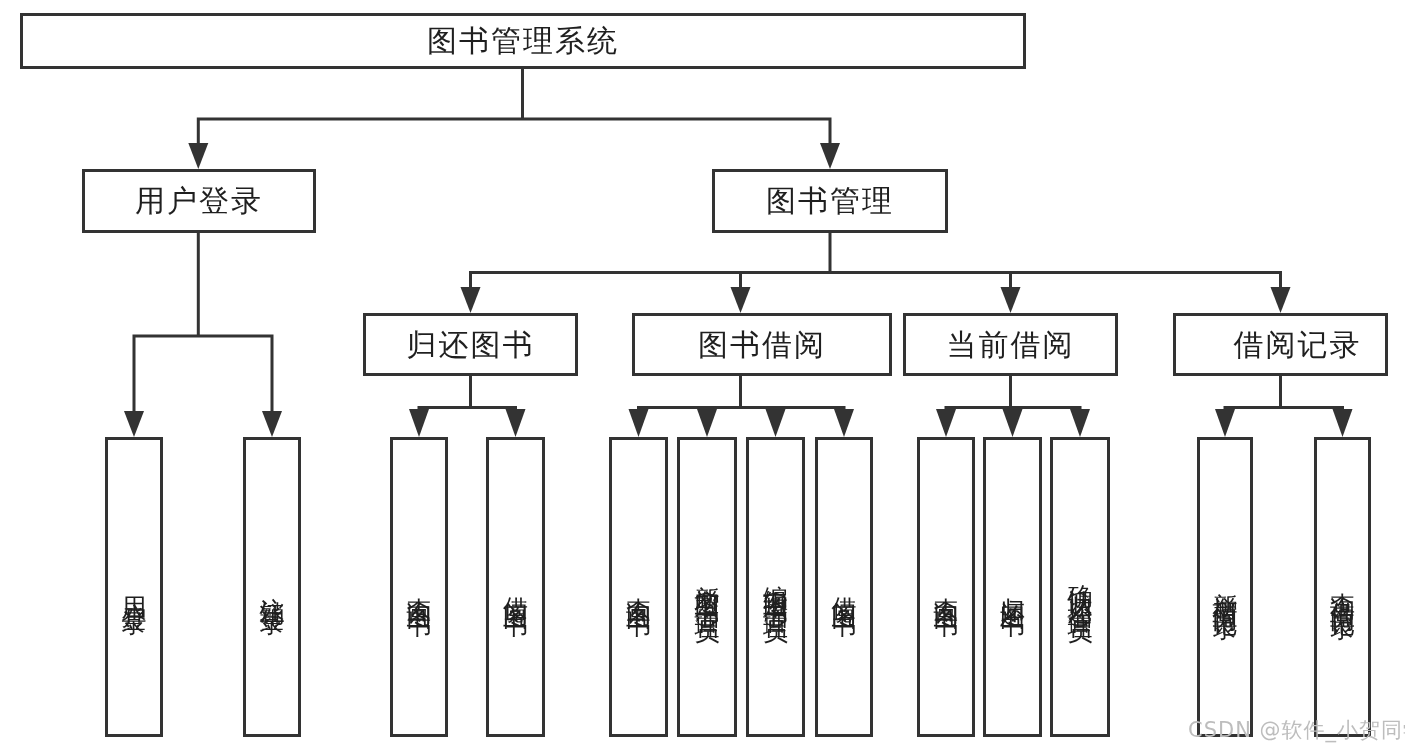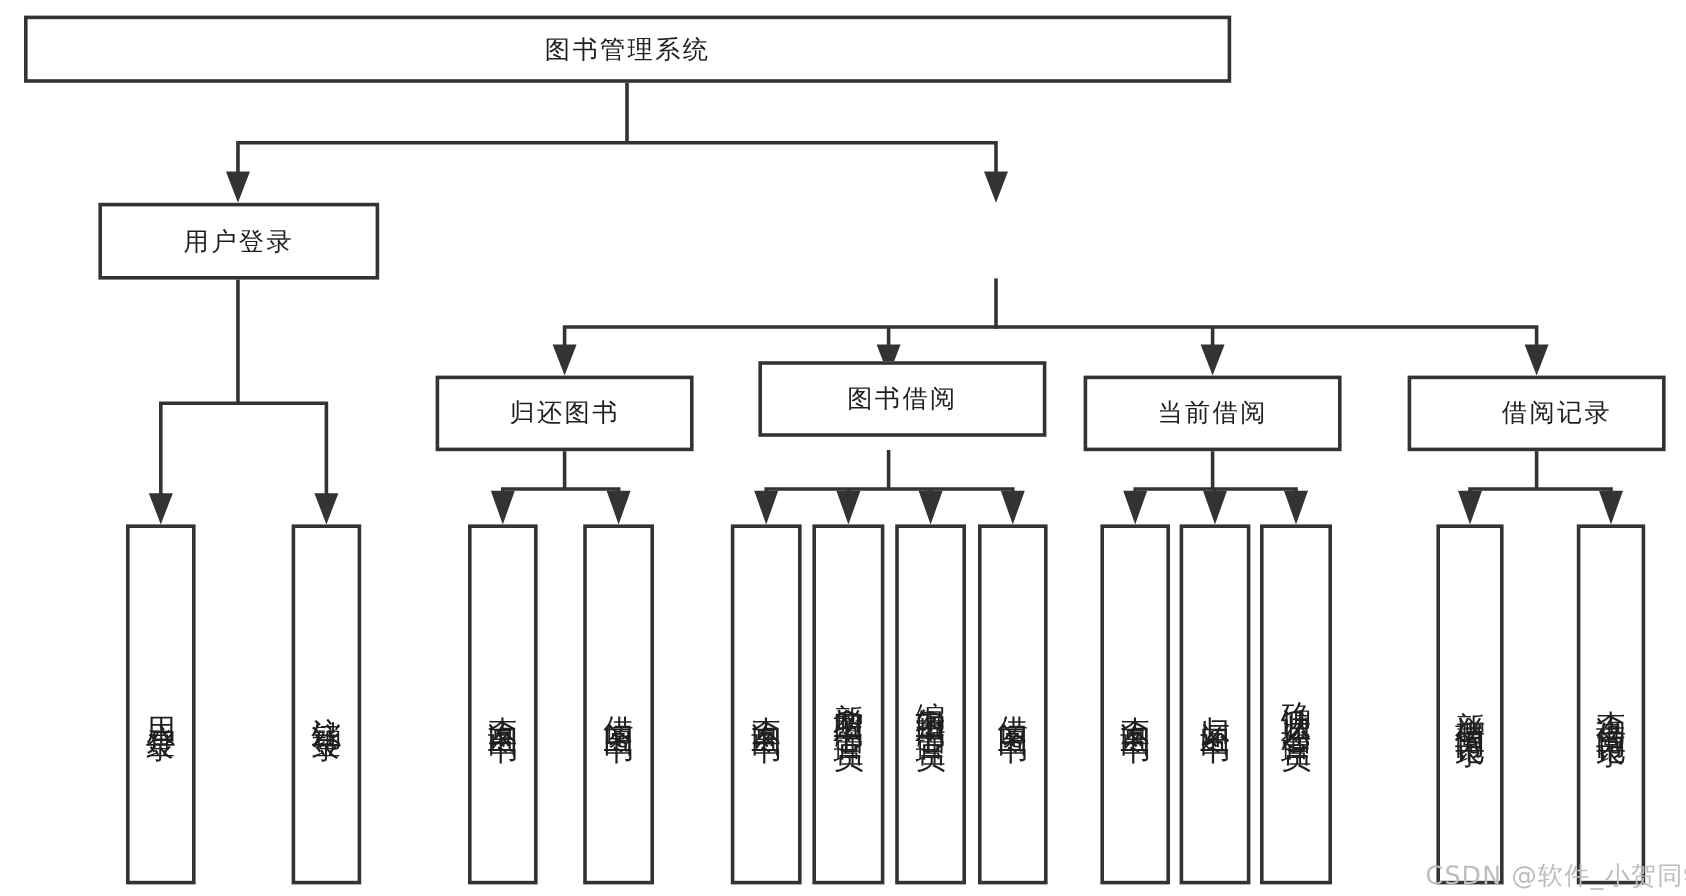--- a/index.html
+++ b/index.html
@@ -26,37 +26,37 @@
     position:absolute;
     box-sizing:border-box;
     border:3px solid var(--c-box-border);
     background:var(--c-box-fill);
     color:var(--c-text);
     display:flex;
     align-items:center;
     justify-content:center;
     line-height:1;
   }
-  .hbox{font-size:21px;letter-spacing:2px;white-space:nowrap;}
+  .hbox{font-size:30px;letter-spacing:2px;white-space:nowrap;}
   .vbox{
     writing-mode:vertical-rl;
     text-orientation:mixed;
     font-size:25px;
     letter-spacing:5px;
     top:437px;
     height:300px;
   }
   
   #n-root{left:20px;top:13px;width:1006px;height:56px;}
   
   #n-user-login{left:82px;top:169px;width:234px;height:64px;}
   #n-book-mgmt{left:712px;top:169px;width:236px;height:64px;}
   
   #n-new-book{left:363px;top:313px;width:215px;height:63px;}
-  #n-book-borrow{left:632px;top:301px;width:240px;height:63px;}
+  #n-book-borrow{left:632px;top:313px;width:260px;height:63px;}
   #n-current-borrow{left:903px;top:313px;width:215px;height:63px;}
   #n-borrow-records{left:1173px;top:313px;width:215px;height:63px;padding-left:34px;}
   
   #lf-user-login{left:105px;width:58px;}
   #lf-logout{left:243px;width:58px;}
   #lf-query-1{left:390px;width:58px;}
   #lf-borrow-1{left:486px;width:59px;}
   #lf-query-2{left:609px;width:59px;}
   #lf-add-books{left:677px;width:60px;}
   #lf-edit-books{left:746px;width:59px;}
@@ -123,20 +123,21 @@
 
     <path d="M1280.5 375 V407.5"></path>
     <path d="M1225 411 V407.5 H1342.5 V411"></path>
     <polygon points="1215,409 1235,409 1225,437"></polygon>
     <polygon points="1332.5,409 1352.5,409 1342.5,437"></polygon>
   </svg>
 
   <div class="hbox" id="n-root">图书管理系统</div>
 
   <div class="hbox" id="n-user-login">用户登录</div>
+  <div class="hbox" id="n-book-mgmt">图书管理</div>
 
   <div class="hbox" id="n-new-book">归还图书</div>
   <div class="hbox" id="n-book-borrow">图书借阅</div>
   <div class="hbox" id="n-current-borrow">当前借阅</div>
   <div class="hbox" id="n-borrow-records">借阅记录</div>
 
   <div class="vbox" id="lf-user-login">用户登录</div>
   <div class="vbox" id="lf-logout">注销登录</div>
 
   <div class="vbox" id="lf-query-1">查询图书</div>

